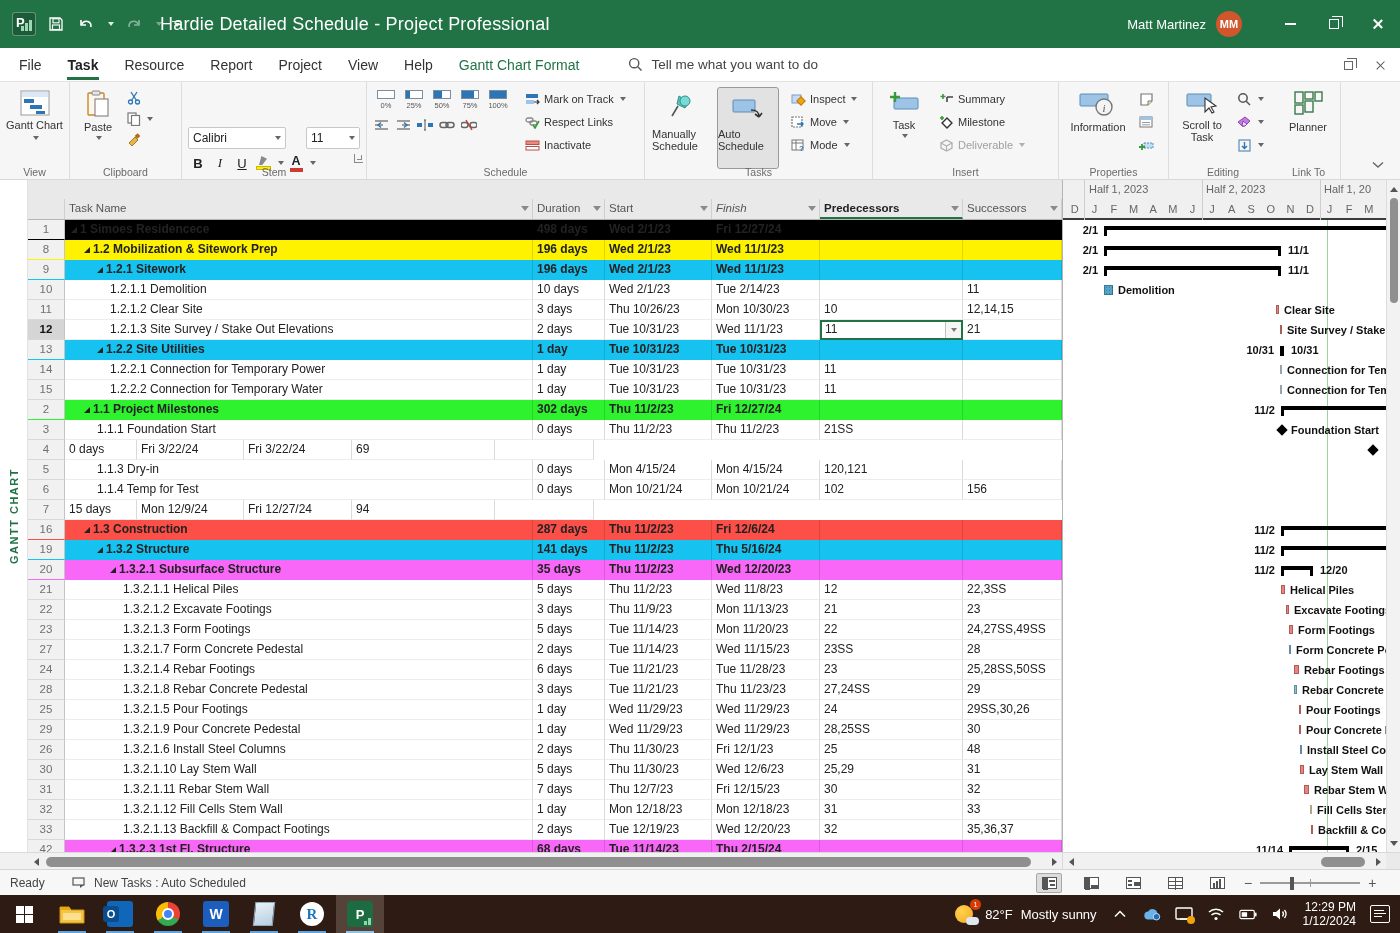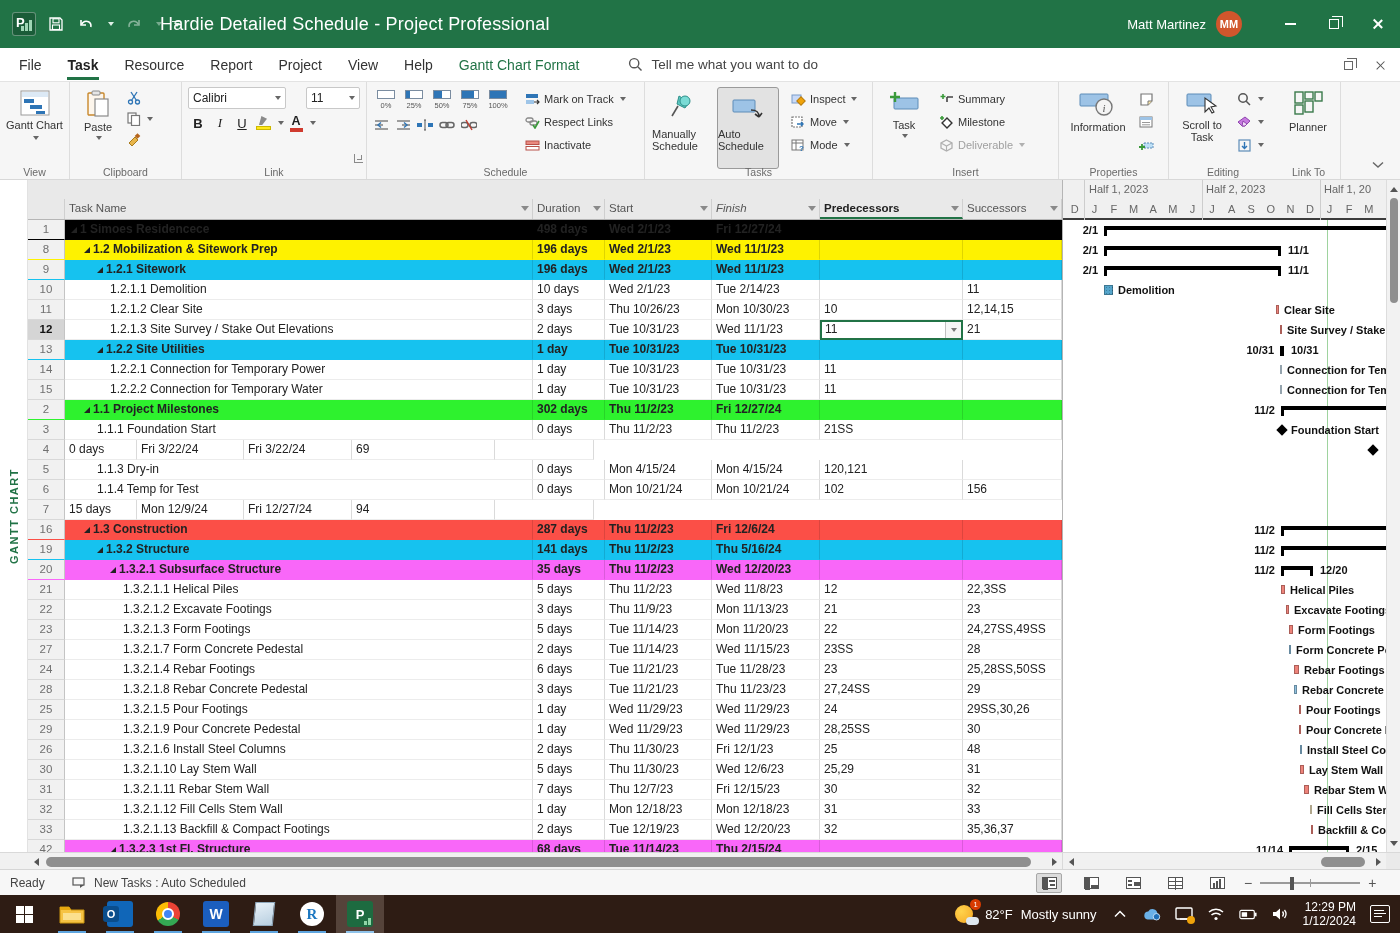--- a/index.html
+++ b/index.html
@@ -51,21 +51,21 @@
   .rgroup-label { position:absolute; bottom:1px; left:0; right:0; text-align:center; font-size:10.5px; color:#6a6a6a; }
   .bigbtn { width:58px; display:flex; flex-direction:column; align-items:center; justify-content:flex-start; gap:3px; padding-top:3px; font-size:11px; color:#333; text-align:center; border-radius:3px; }
   .bigbtn .lbl { line-height:12px; }
   .caret { display:inline-block; width:0; height:0; border-left:3px solid transparent; border-right:3px solid transparent; border-top:4px solid #666; vertical-align:middle; margin-left:2px; }
   .smallcol { display:flex; flex-direction:column; justify-content:flex-start; gap:3px; padding-top:2px; }
   .smallbtn { display:flex; align-items:center; gap:4px; font-size:11px; color:#333; padding:2px 3px; border-radius:2px; white-space:nowrap; }
   .icon16 { width:16px; height:16px; display:inline-flex; align-items:center; justify-content:center; flex:none; }
   .gray-text { color:#a0a0a0; }
 
   .combo { display:flex; align-items:center; justify-content:space-between; background:#fff; border:1px solid #c8c8c8; border-radius:2px; height:22px; font-size:12px; color:#222; padding:0 4px; }
-  .fontrow { display:flex; gap:20px; }
+  .fontrow { display:flex; gap:20px;margin-top:40px; }
   .fmtrow { display:flex; gap:2px; align-items:center; margin-top:4px; }
   .fmtbtn { min-width:20px; height:20px; display:flex; align-items:center; justify-content:center; font-size:13px; color:#222; border-radius:2px; padding:0 2px; }
   .hl-icon { width:16px; height:14px; position:relative; }
   .hl-icon .pen { position:absolute; left:3px; top:0; width:8px; height:9px; background:#8a8a8a; clip-path:polygon(0 100%,30% 0,100% 30%,40% 100%); }
   .hl-icon .bar { position:absolute; left:0; bottom:0; width:15px; height:4px; background:#ffe81a; border:1px solid #cdb800; }
   .fc-icon { width:14px; position:relative; font-size:12.5px; font-weight:bold; color:#222; text-align:center; line-height:12px; }
   .fc-icon .bar { display:block; width:13px; height:4px; background:#d03b2f; margin:1px auto 0; }
   .dlg-launcher { position:absolute; right:3px; bottom:16px; width:9px; height:9px; border-left:1px solid #8a8a8a; border-bottom:1px solid #8a8a8a; }
   .dlg-launcher::after { content:""; position:absolute; right:1px; top:1px; width:4px; height:4px; border-right:1.4px solid #8a8a8a; border-bottom:1.4px solid #8a8a8a; }
 
@@ -329,21 +329,21 @@
               <i class="bar"></i>
             </span>
           </div>
         <span class="caret"></span>
         <div class="fmtbtn">
             <span class="fc-icon"><span>A</span><span class="bar"></span></span>
           </div>
         <span class="caret"></span>
       </div>
       <div class="dlg-launcher"></div>
-      <div class="rgroup-label">Link</div>
+      <div class="rgroup-label">Stem</div>
     </div>
 
     <div class="rgroup" style="width:278px;">
       <div style="display:flex; flex-direction:column;">
         <div class="pctrow" id="percent-buttons">
             <div class="pctbtn">
               <span class="pctbox">
                 <i style="width: 0%;"></i>
               </span>
               <span class="pl">0%</span>

